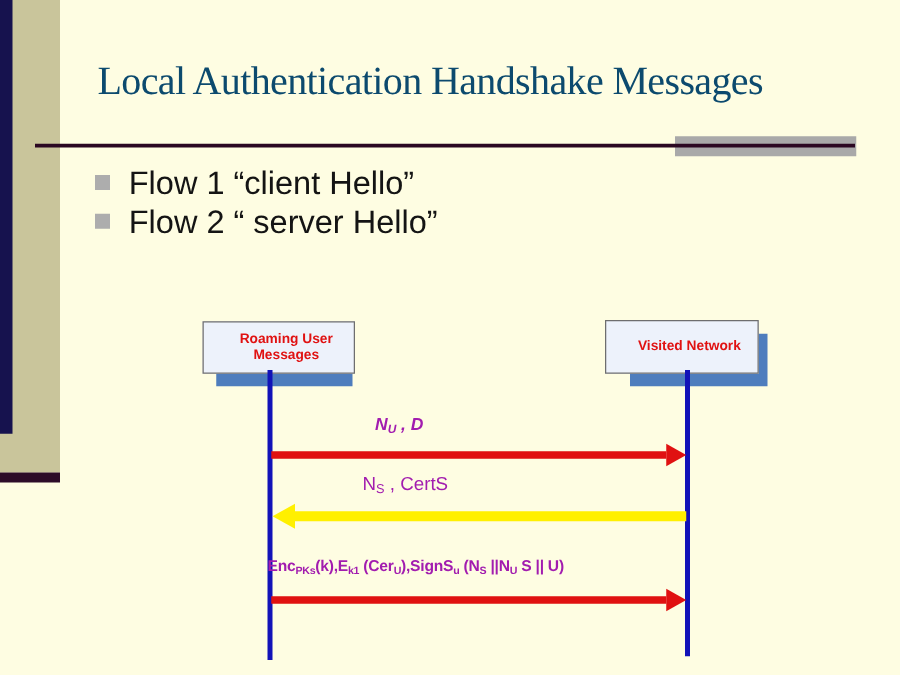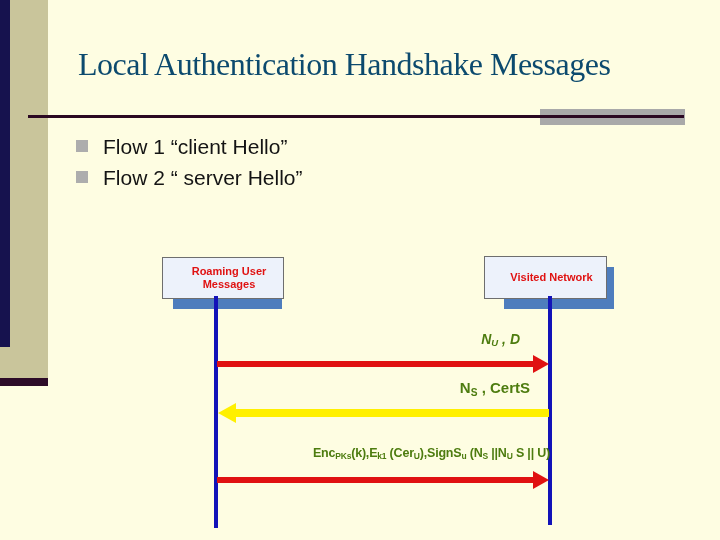--- a/index.html
+++ b/index.html
@@ -17,41 +17,41 @@
     position:absolute;left:78px;top:46px;width:610px;
     font-family:"Liberation Serif","DejaVu Serif",serif;
     font-size:32px;letter-spacing:-0.5px;color:#0c4a6e;white-space:nowrap;
   }
   .rule-accent{position:absolute;left:540px;top:109px;width:145px;height:16px;background:#A9A9A9;z-index:1;}
   .rule{position:absolute;left:28px;top:115px;width:656px;height:3px;background:#2B0822;z-index:2;}
   
   .bullets{position:absolute;left:76px;top:132px;}
   .bullet-row{display:flex;align-items:flex-start;height:31px;}
   .bullet-sq{width:12px;height:12px;background:#ADADAD;margin-top:8px;margin-right:15px;flex:0 0 auto;}
-  .bullet-text{font-size:21px;color:#141414;line-height:29px;white-space:nowrap;}
+  .bullet-text{font-size:26px;color:#141414;line-height:29px;white-space:nowrap;}
   
   .box-shadow{position:absolute;background:#4E7DBD;}
   .actor-box{
     position:absolute;background:#EDF2FB;border:1px solid #6E6E6E;
     display:flex;flex-direction:column;align-items:center;justify-content:center;
     font-size:11px;font-weight:bold;color:#E01212;line-height:13px;text-align:center;padding-left:12px;
   }
   .shadow-left{left:173px;top:268px;width:109px;height:41px;}
   .box-left{left:162px;top:257px;width:108px;height:40px;}
   .shadow-right{left:504px;top:267px;width:110px;height:42px;}
   .box-right{left:464px;top:256px;width:109px;height:41px;margin-left:20px;}
   
   .vline{position:absolute;width:4px;background:#1212B8;}
   .vline-left{left:214px;top:296px;height:232px;}
   .vline-right{left:548px;top:296px;height:229px;}
   
-  .msg{position:absolute;color:#4d7c0f;text-align:right;white-space:nowrap;}
+  .msg{position:absolute;color:#a21caf;text-align:left;white-space:nowrap;}
   .msg sub{font-size:68%;vertical-align:-0.25em;}
   .msg1{left:300px;top:331px;width:220px;font-size:14px;font-weight:bold;font-style:italic;}
-  .msg2{left:290px;top:379px;width:240px;font-size:15px;font-weight:bold;}
+  .msg2{left:290px;top:379px;width:240px;font-size:15px;font-weight:normal;}
   .msg3{left:214px;top:446px;width:336px;font-size:12.5px;font-weight:bold;letter-spacing:-0.2px;}
   
   .arrow{position:absolute;}
   .arrow .shaft{position:absolute;}
   .arrow .head{position:absolute;width:0;height:0;}
   .arrow-red1{left:217px;top:355px;width:332px;height:18px;}
   .arrow-red2{left:217px;top:471px;width:332px;height:18px;}
   .arrow-red1 .shaft,.arrow-red2 .shaft{left:0;top:6px;width:316px;height:6px;background:#E01111;}
   .arrow-red1 .head,.arrow-red2 .head{right:0;top:0;border-top:9px solid transparent;border-bottom:9px solid transparent;border-left:16px solid #E01111;}
   .arrow-yellow{left:218px;top:403px;width:331px;height:20px;}

